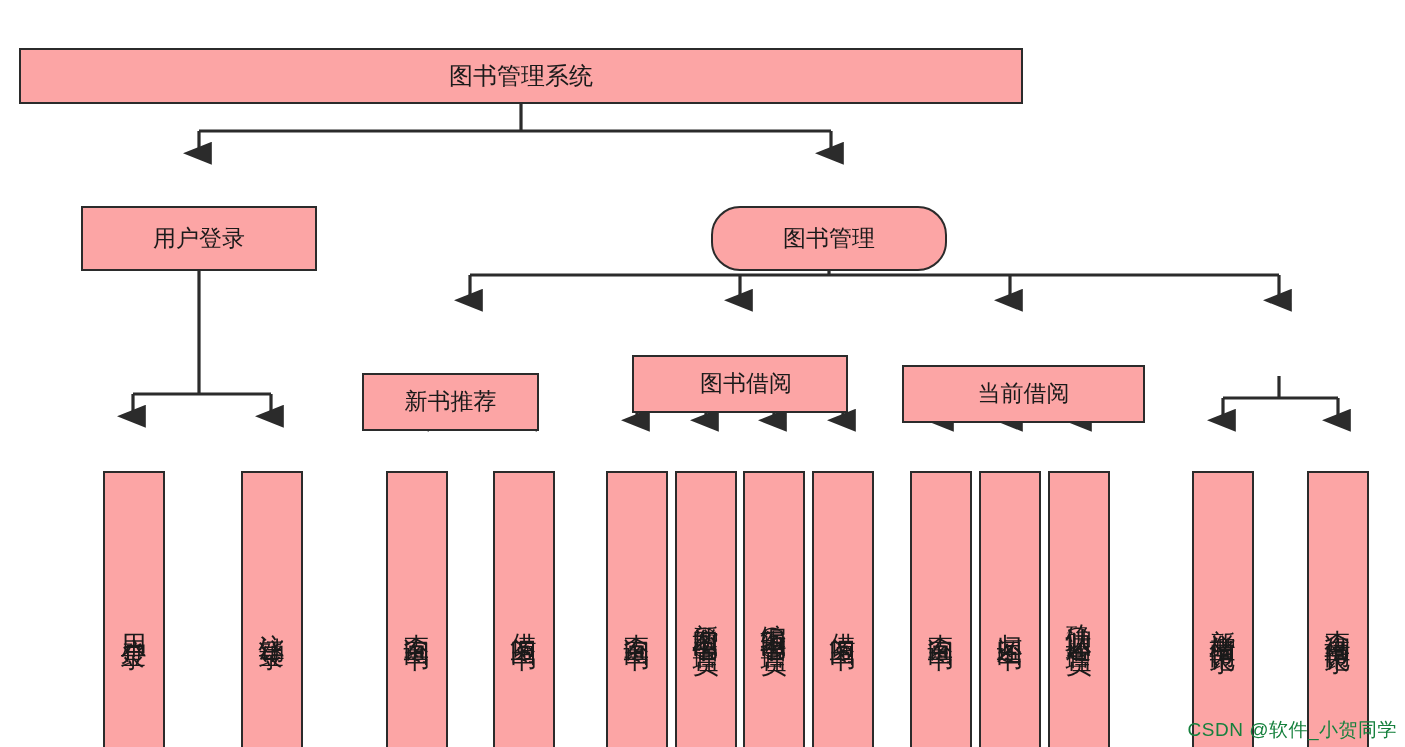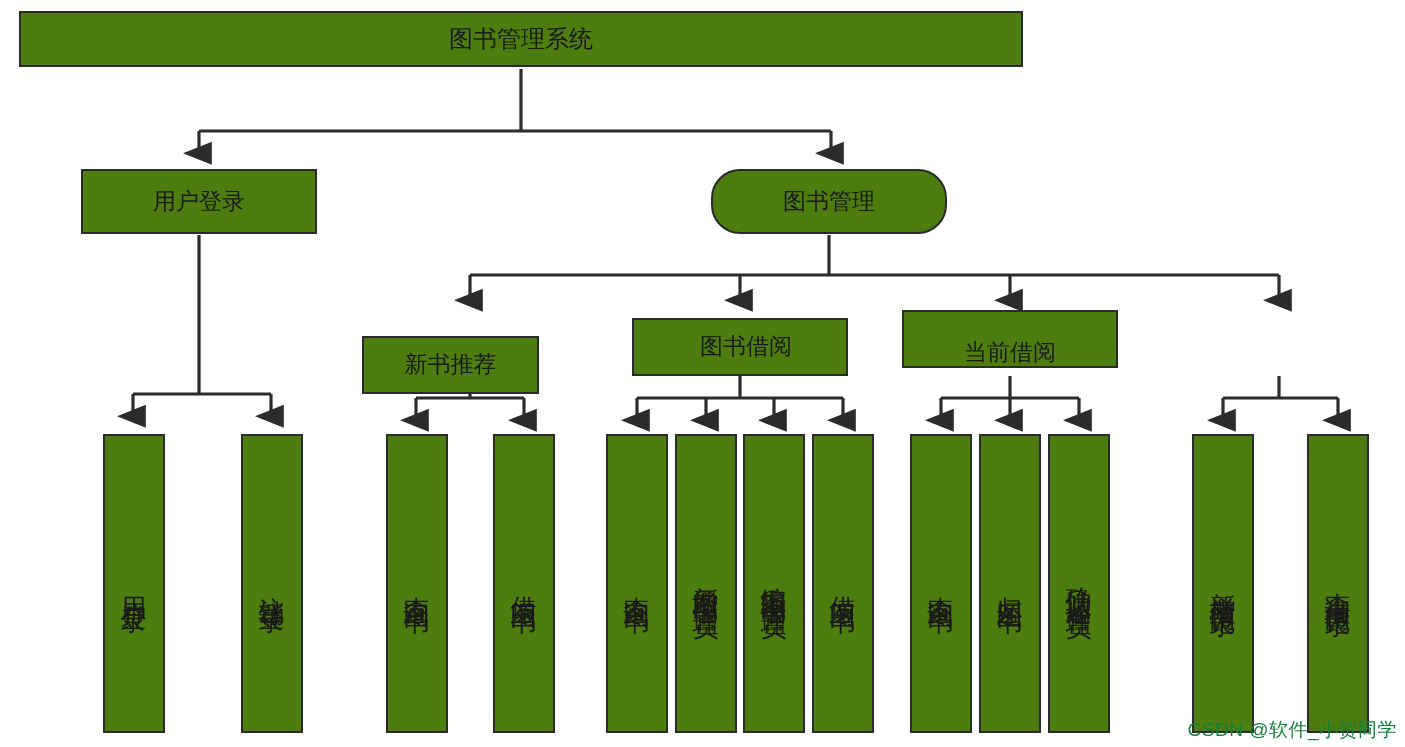--- a/index.html
+++ b/index.html
@@ -9,26 +9,27 @@
     font-family:"Liberation Sans","DejaVu Sans",sans-serif;
     overflow:hidden;
   }
   #canvas{position:relative;width:1405px;height:747px;}
 
   svg.edges{position:absolute;left:0;top:0;width:1405px;height:747px;pointer-events:none;}
 
   .node{
     position:absolute;
     box-sizing:border-box;
-    background:#4d7c0f;
+    background:#fca5a5;
     border:2px solid #2b2b2b;
     display:flex;
     align-items:center;
     justify-content:center;
     color:#1a1a1a;
+    margin-top:37px;
   }
   .node .label{
     display:block;
     text-align:center;
     line-height:1.18;
     white-space:nowrap;
   }
   .node.root .label{font-size:24px;}
   .node.lvl2 .label{font-size:23px;}
   .node.lvl3 .label{font-size:23px;}
@@ -124,21 +125,21 @@
   </div>
 
   <div class="node lvl3" style="left:362px;top:336px;width:177px;height:58px;">
     <span class="label">新书推荐</span>
   </div>
 
   <div class="node lvl3" style="left:632px;top:318px;width:216px;height:58px;padding-left:12px;">
     <span class="label">图书借阅</span>
   </div>
 
-  <div class="node lvl3" style="left:902px;top:310px;width:216px;height:58px;align-items:flex-end;">
+  <div class="node lvl3" style="left:902px;top:328px;width:243px;height:58px;">
     <span class="label">当前借阅</span>
   </div>
 
 
   <div class="node leaf" style="left:103px;top:434px;width:62px;height:299px;">
     <span class="label">用户登录</span>
   </div>
 
   <div class="node leaf" style="left:241px;top:434px;width:62px;height:299px;">
     <span class="label">注销登录</span>

